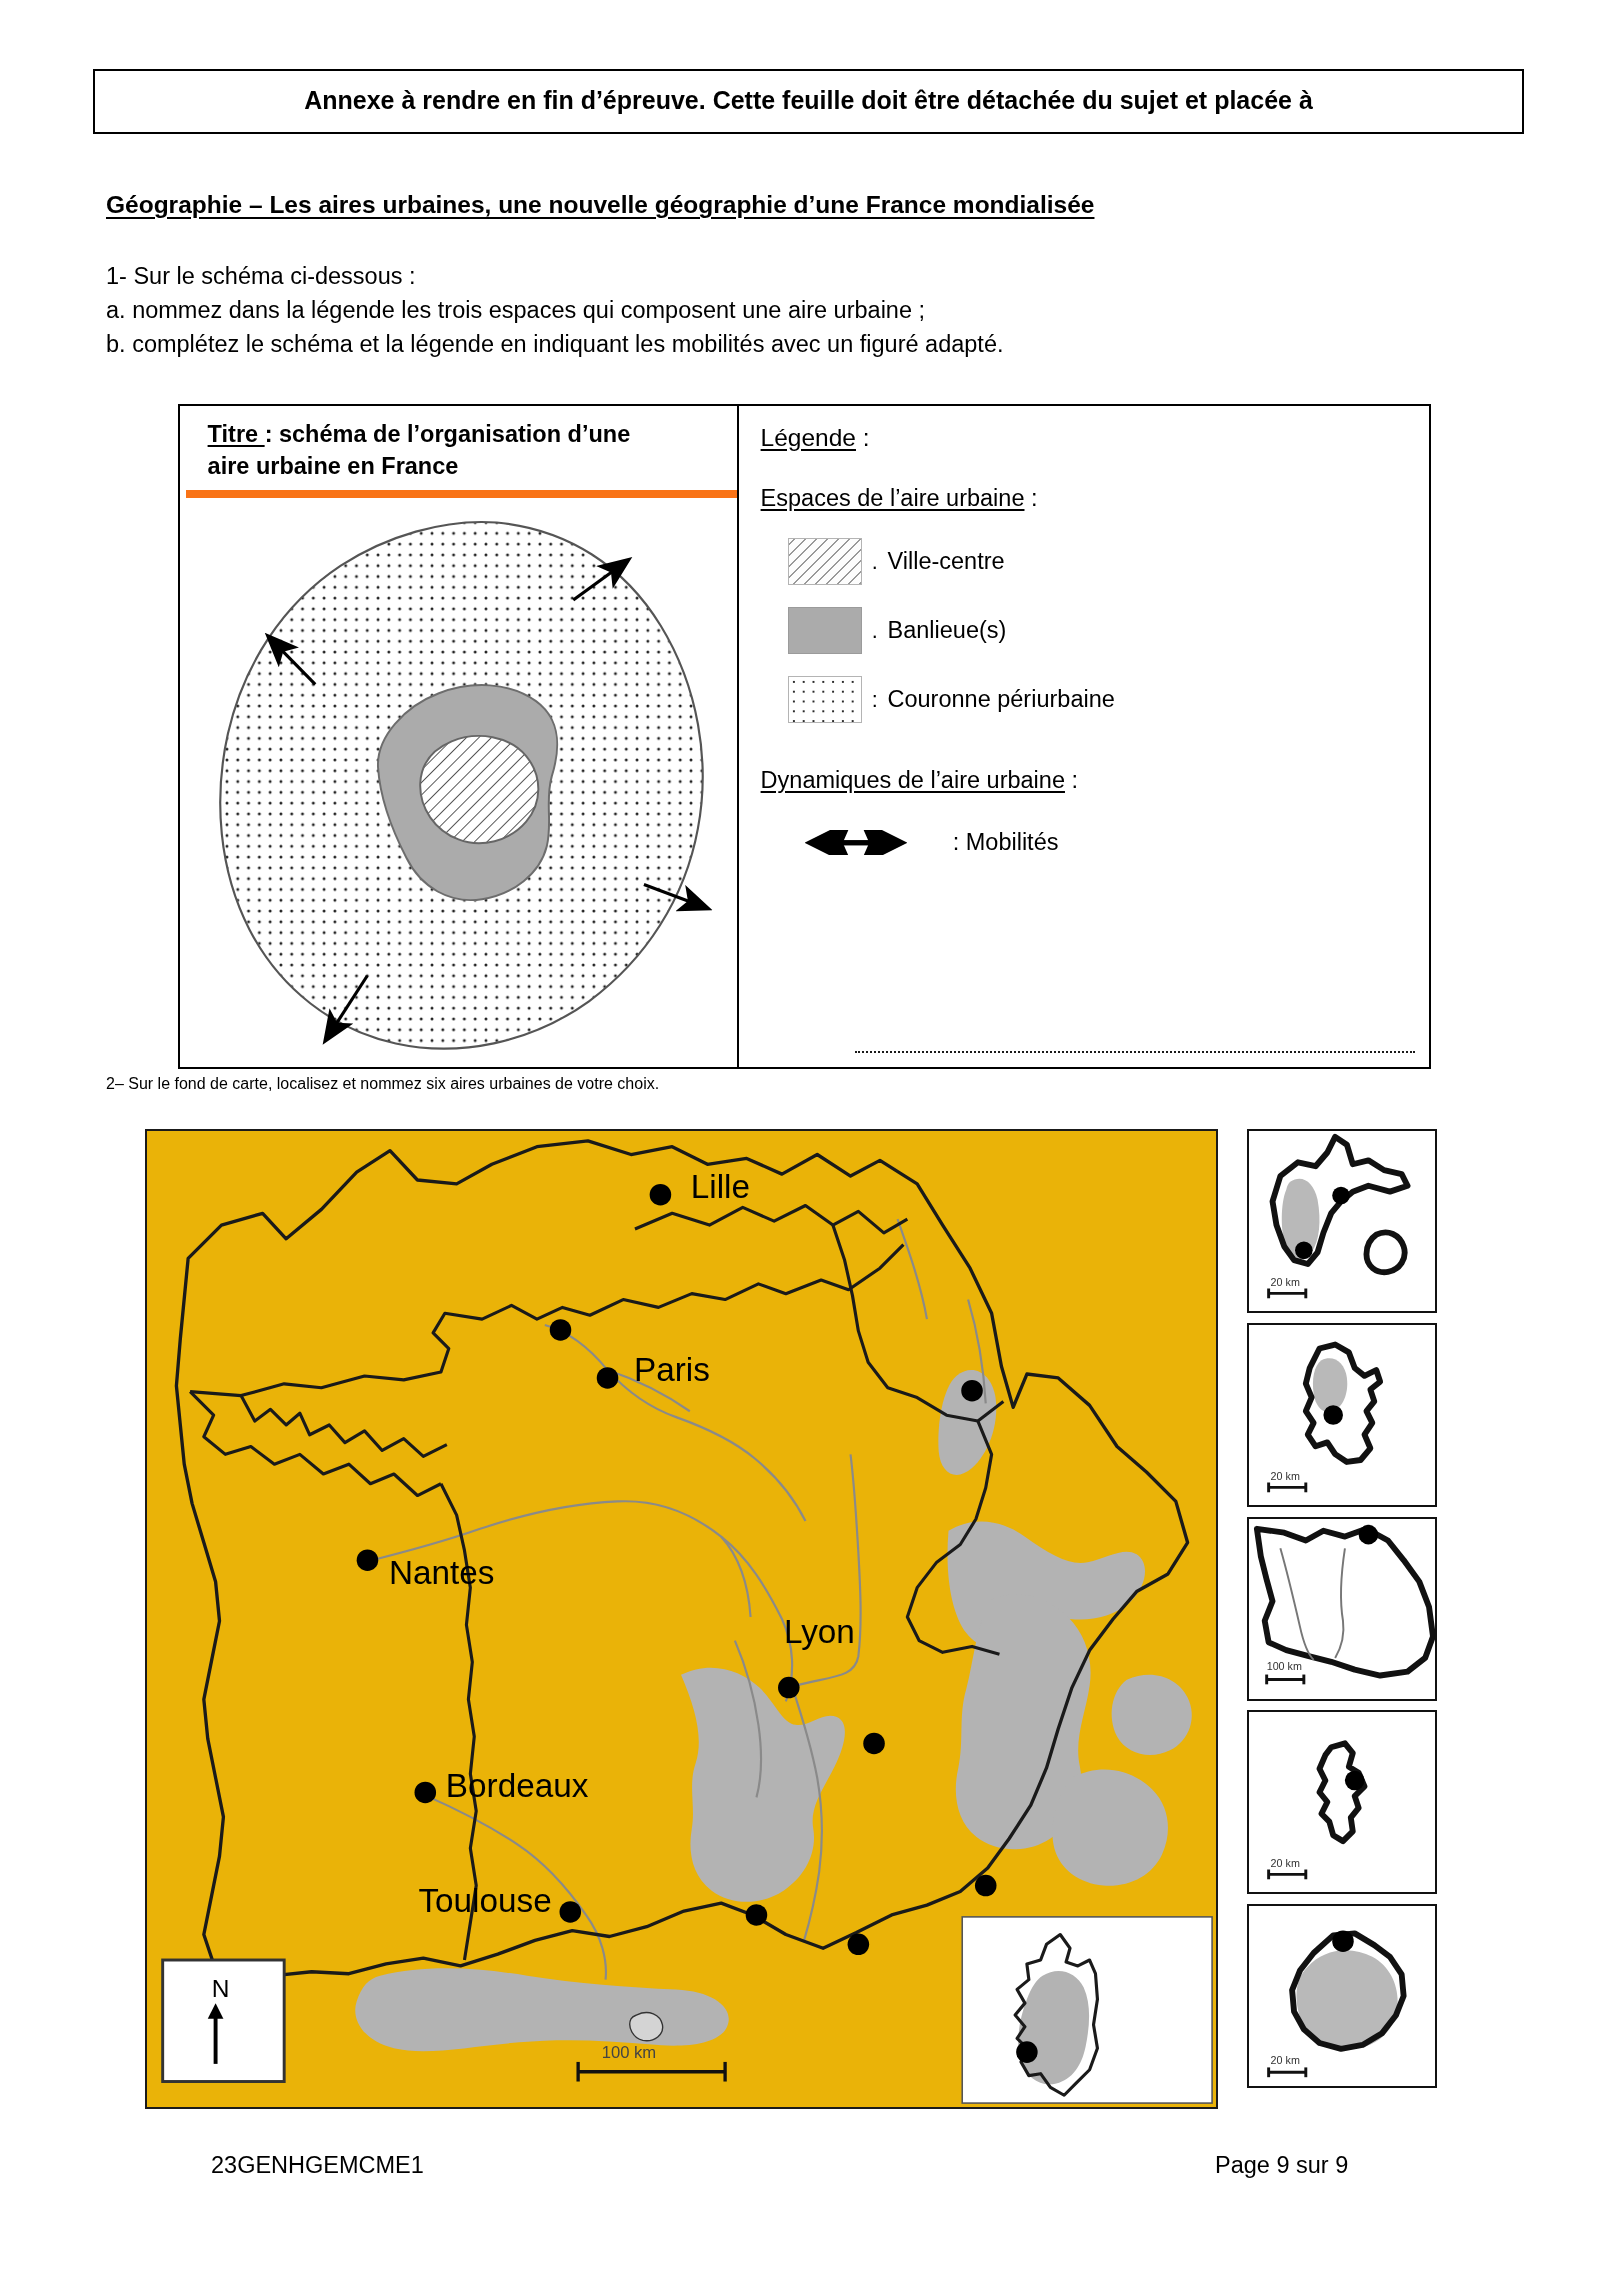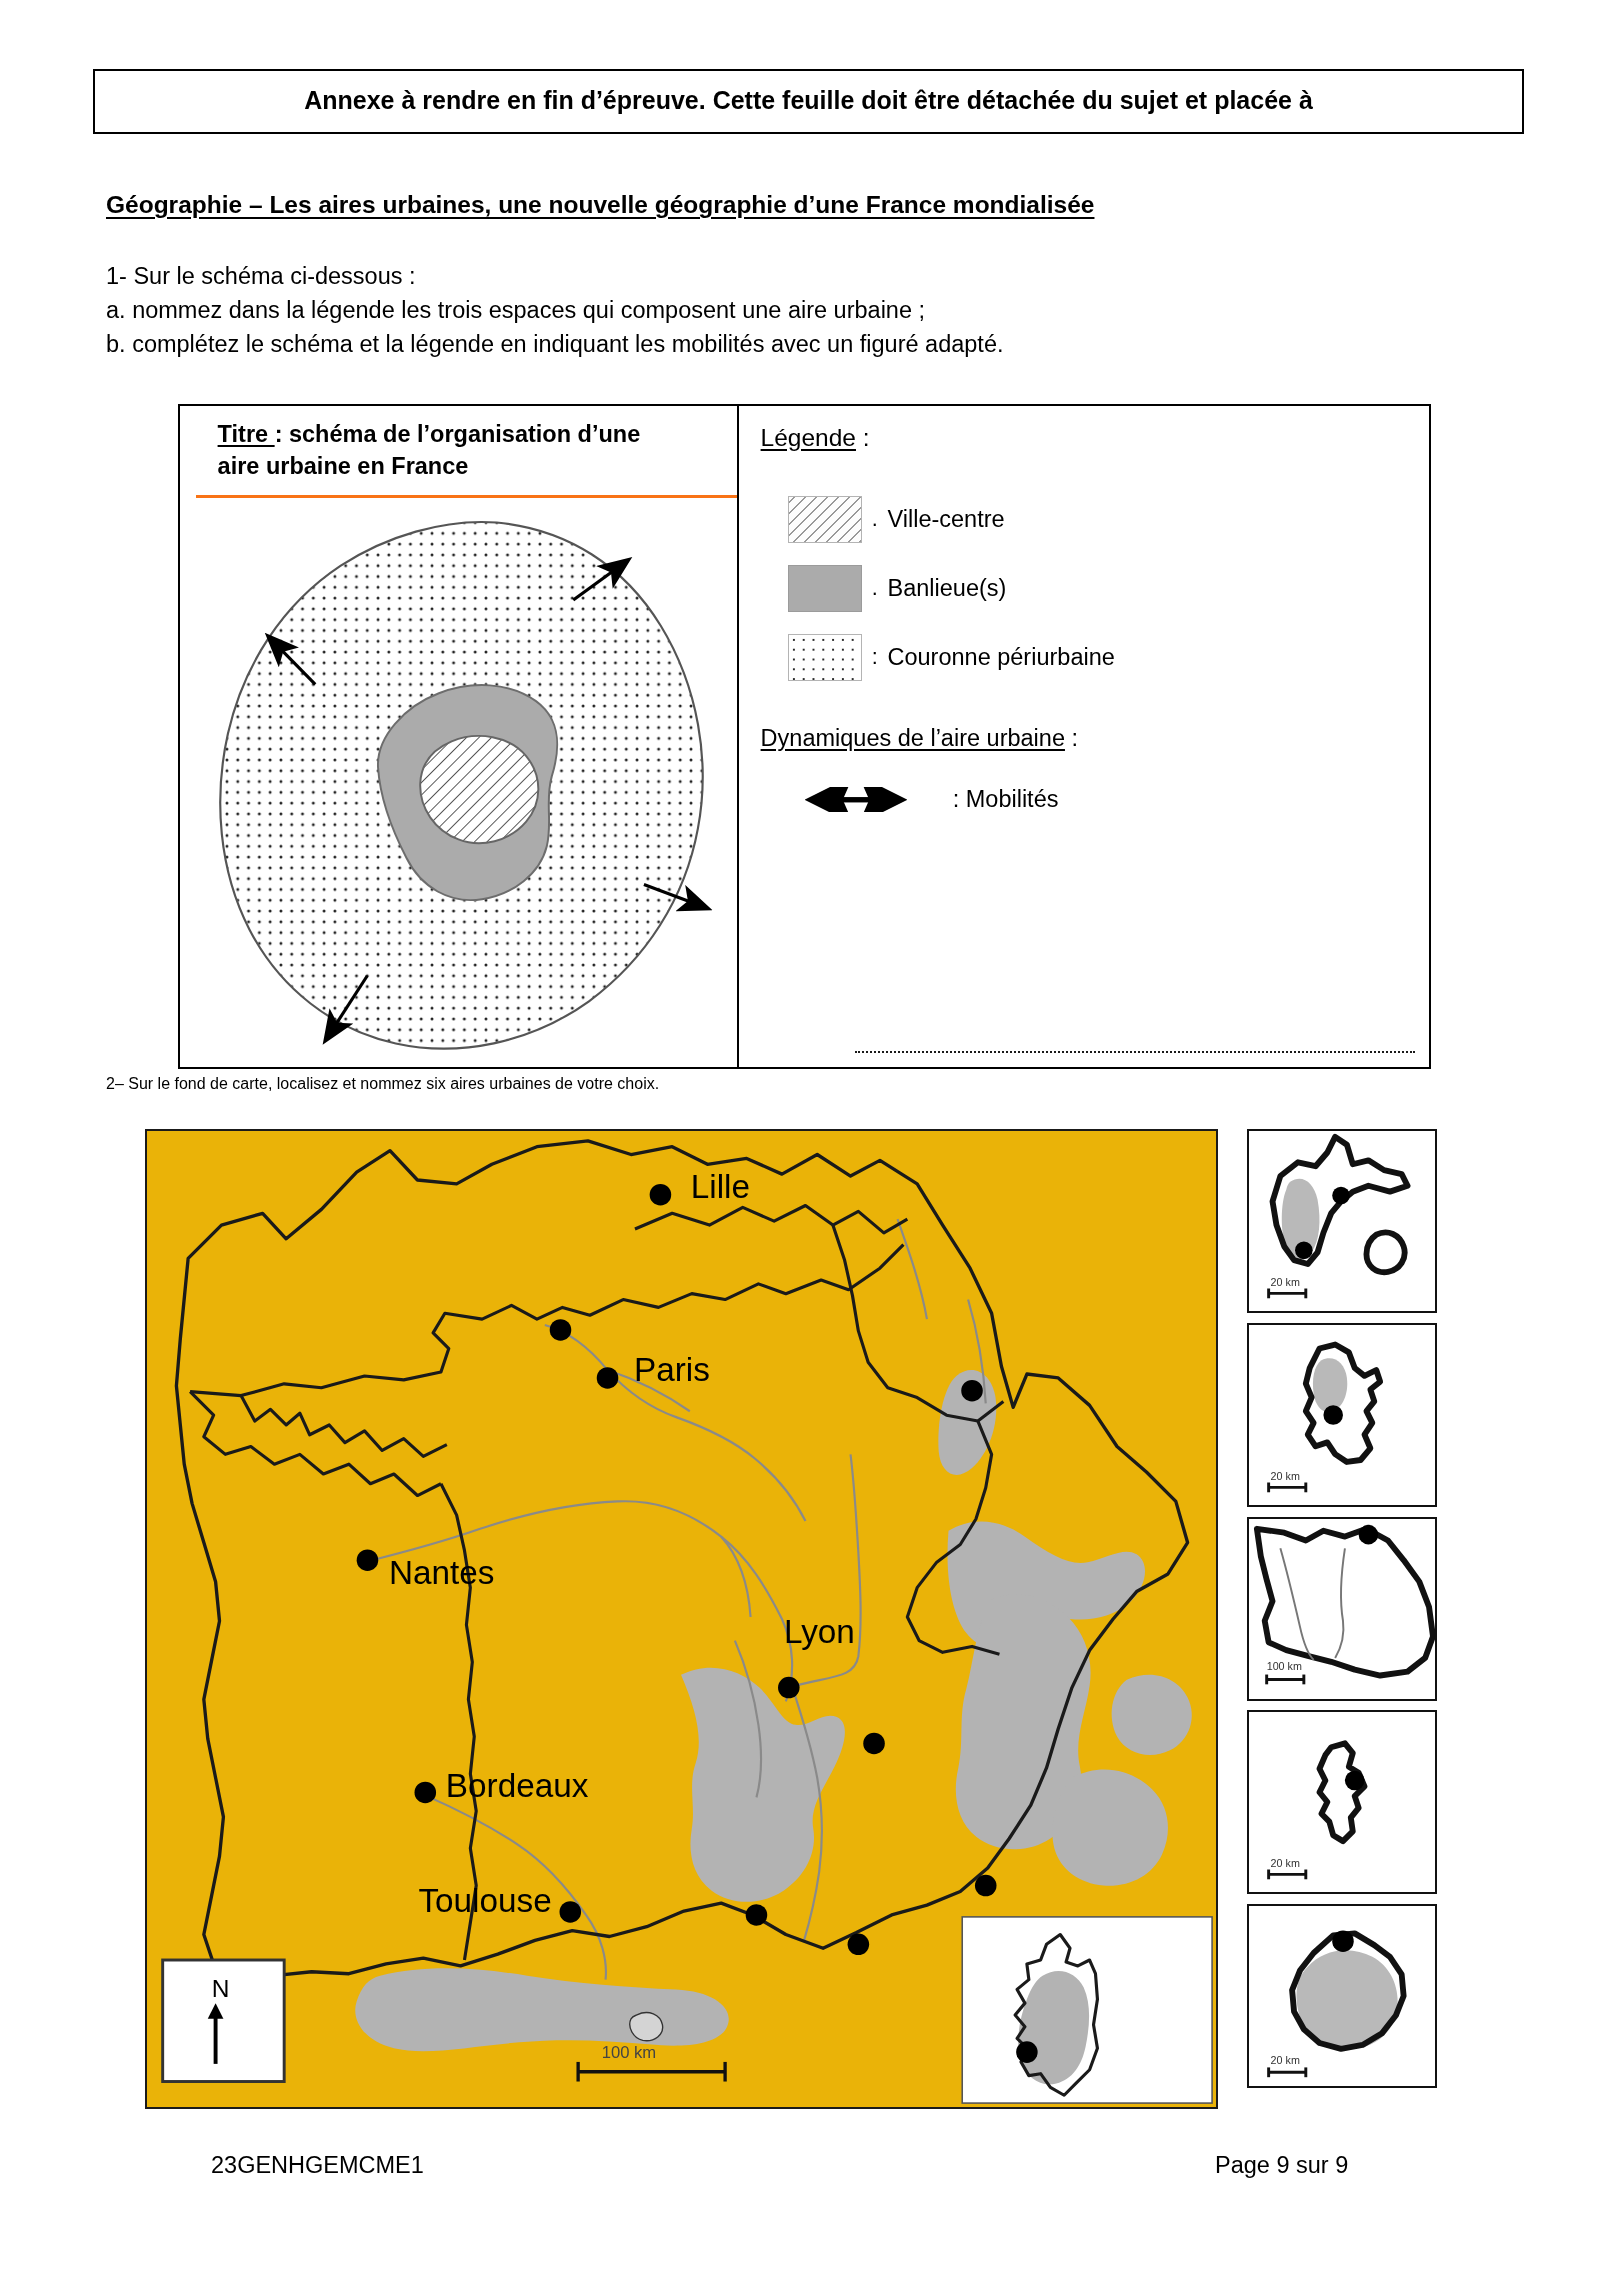--- a/index.html
+++ b/index.html
@@ -77,23 +77,23 @@
   #schema-right {
     flex: 1;
     position: relative;
     box-sizing: border-box;
     border-radius: 17px;
   }
 
   
   #schema-title-cell {
     position: absolute;
-    left: 16px; top: 0; right: 0;
+    left: 6px; top: 0; right: 0;
     height: 92px;
-    border-bottom: 3px solid #f97316;
+    border-bottom: 8px solid #f97316;
     box-sizing: border-box;
     padding: 11.8px 15.7px 0 21.6px;
     font-weight: bold;
     font-size: 23.5px;
     line-height: 1.38;
   }
   #schema-title-cell .u {
     text-decoration: underline;
     text-underline-offset: 2.9px;
   }
@@ -307,20 +307,21 @@
         <line x1="190" y1="487" x2="148" y2="552" stroke="#000" stroke-width="3.2" marker-end="url(#ar)"></line>
       </svg>
     </div>
   </div>
 
   <div id="schema-right">
     <div id="legend-panel">
 
       <div id="legend-title"><span class="leg-head">Légende</span><span> :</span></div>
 
+      <div id="legend-sub-espaces"><span class="leg-head">Espaces de l’aire urbaine</span><span> :</span></div>
 
       <div class="leg-row">
         <div class="leg-swatch sw-hatch"></div>
         <div class="leg-colon">.</div>
         <div class="leg-text">Ville-centre</div>
         <div class="leg-dotline"></div>
       </div>
 
       <div class="leg-row">
         <div class="leg-swatch sw-solid"></div>

